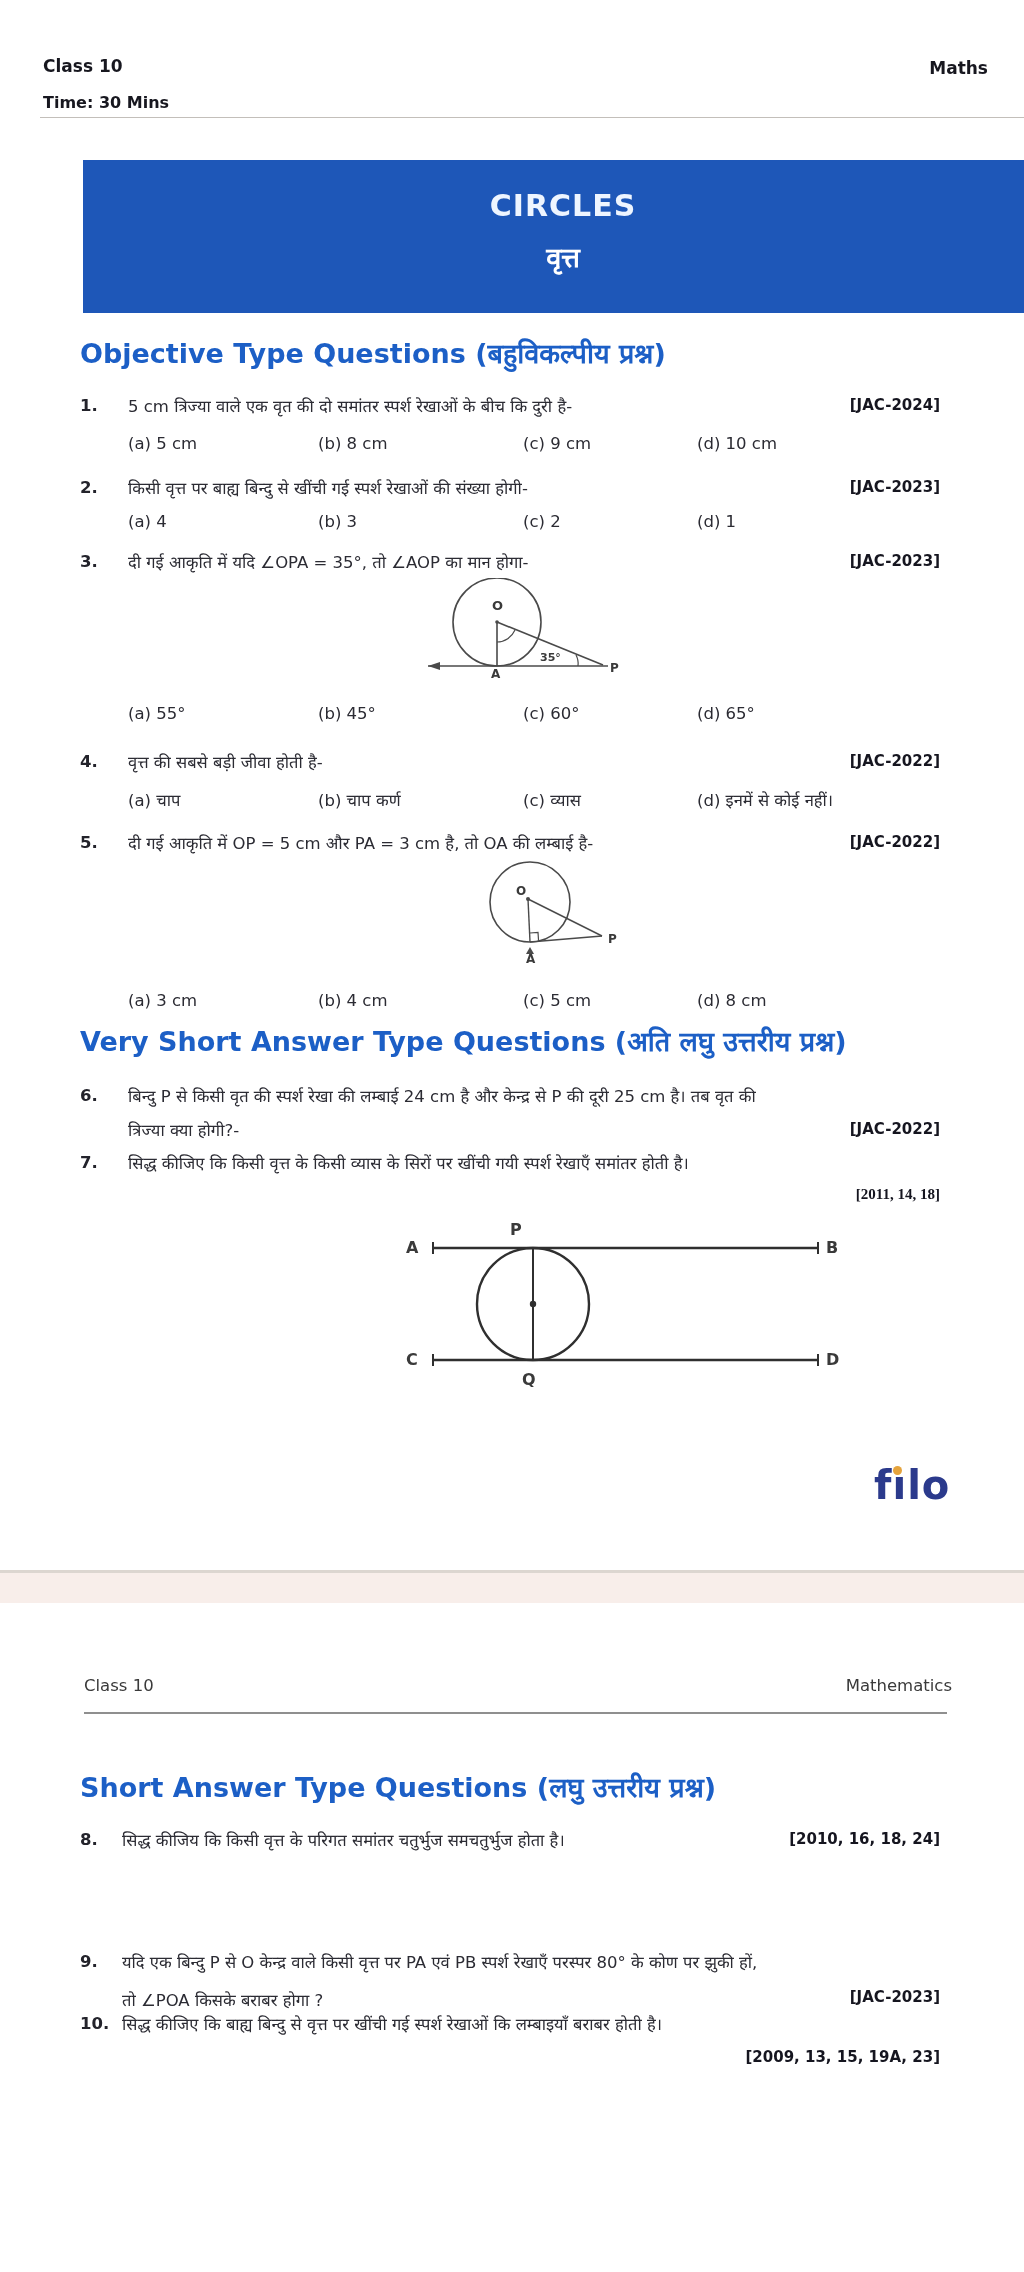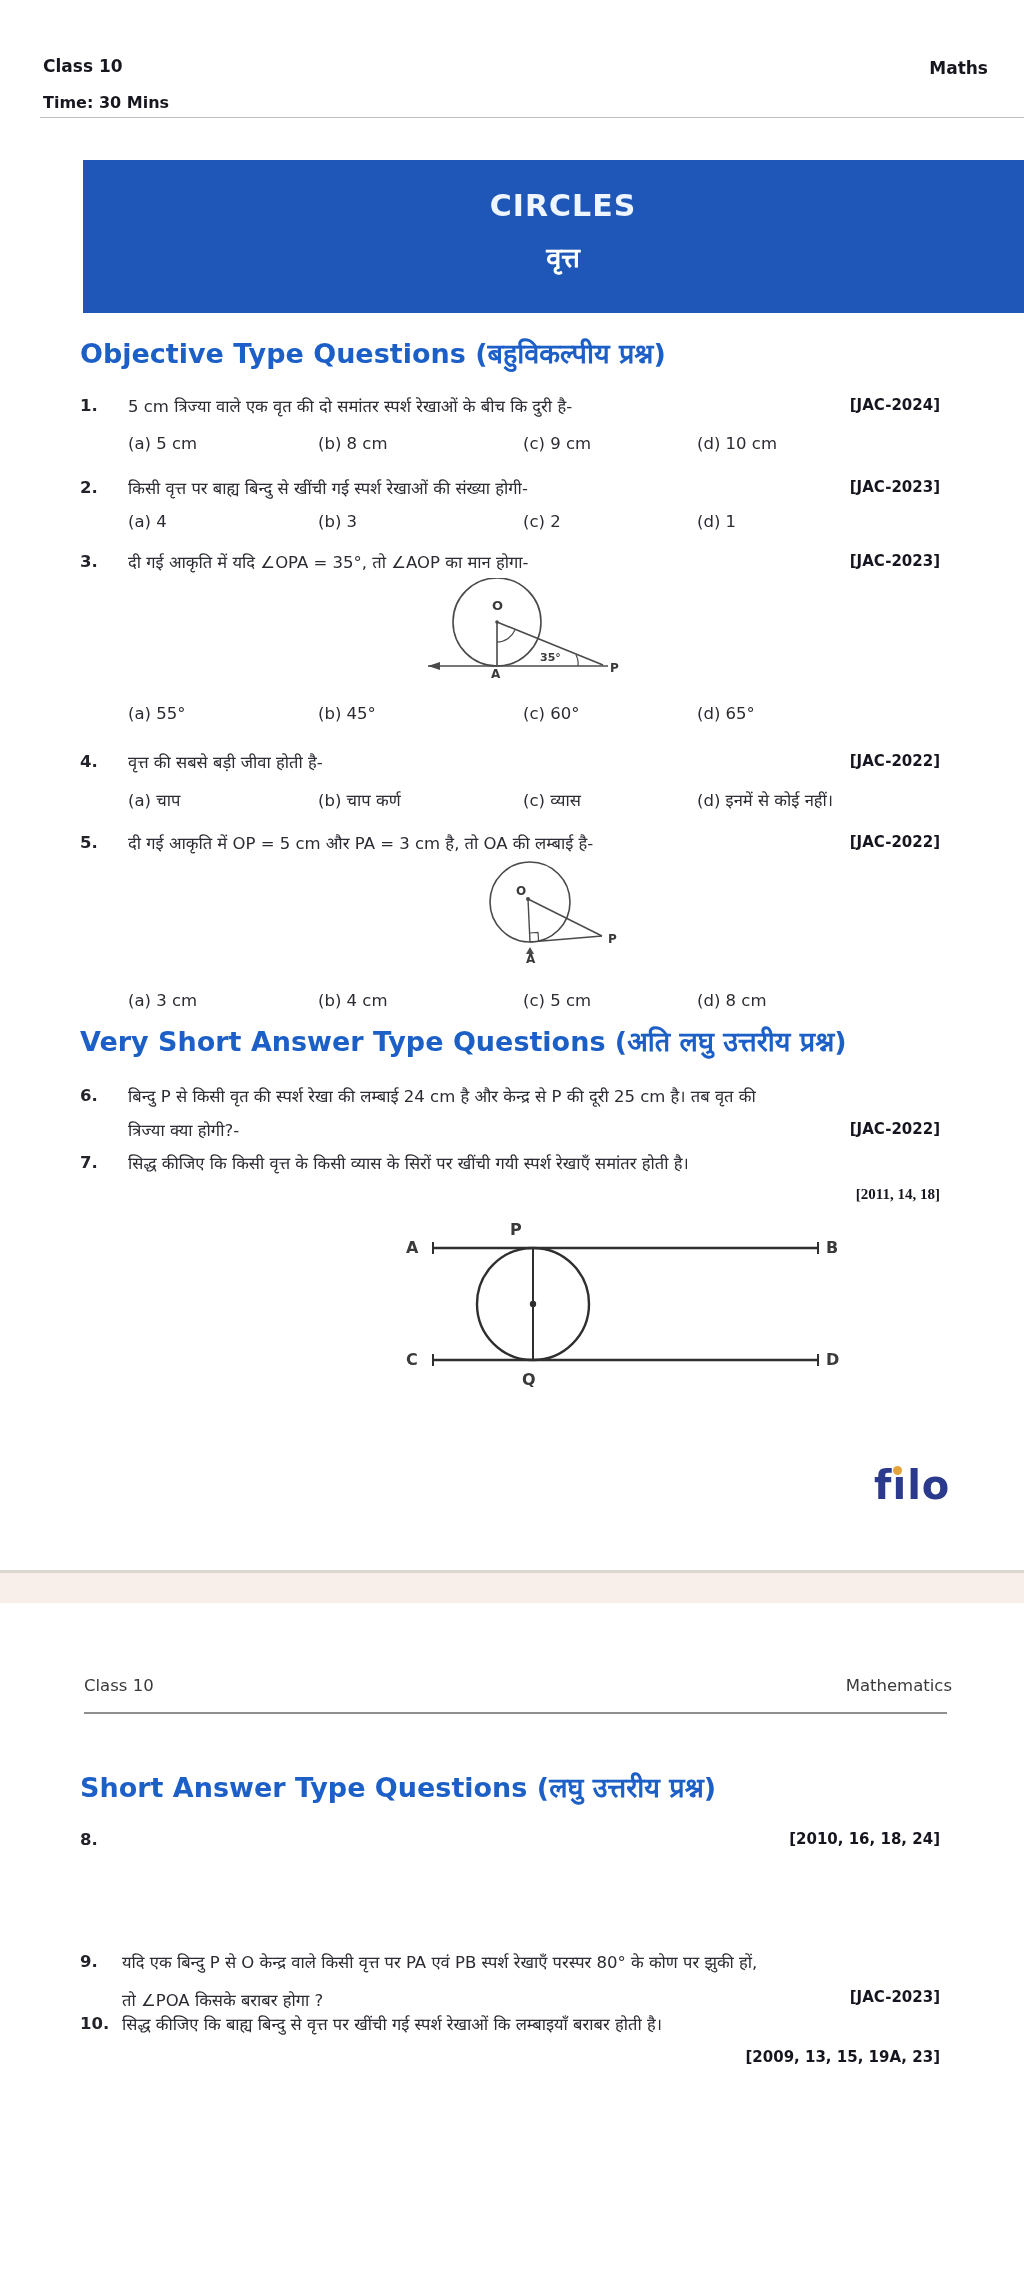--- a/index.html
+++ b/index.html
@@ -166,20 +166,21 @@
 
   <div class="band"></div>
 
   <div class="abs p2hdr" style="left:84px; top:1676px;">Class 10</div>
   <div class="abs p2hdr" style="right:72px; top:1676px;">Mathematics</div>
   <div class="p2rule"></div>
 
   <div class="abs sec" style="left:80px; top:1768px;">Short Answer Type Questions (लघु उत्तरीय प्रश्न)</div>
 
   <div class="abs qnum" style="left:80px; top:1830px;">8.</div>
+  <div class="abs qtext" style="left:122px; top:1828px;">सिद्ध कीजिय कि किसी वृत्त के परिगत समांतर चतुर्भुज समचतुर्भुज होता है।</div>
   <div class="tag" style="top:1830px;">[2010, 16, 18, 24]</div>
 
 
   <div class="abs qnum" style="left:80px; top:1952px;">9.</div>
   <div class="abs qtext" style="left:122px; top:1950px;">यदि एक बिन्दु P से O केन्द्र वाले किसी वृत्त पर PA एवं PB स्पर्श रेखाएँ परस्पर 80° के कोण पर झुकी हों,</div>
   <div class="abs qtext" style="left:122px; top:1988px;">तो ∠POA किसके बराबर होगा ?</div>
   <div class="tag" style="top:1988px;">[JAC-2023]</div>
 
   <div class="abs qnum" style="left:80px; top:2014px;">10.</div>
   <div class="abs qtext" style="left:122px; top:2012px;">सिद्ध कीजिए कि बाह्य बिन्दु से वृत्त पर खींची गई स्पर्श रेखाओं कि लम्बाइयाँ बराबर होती है।</div>

